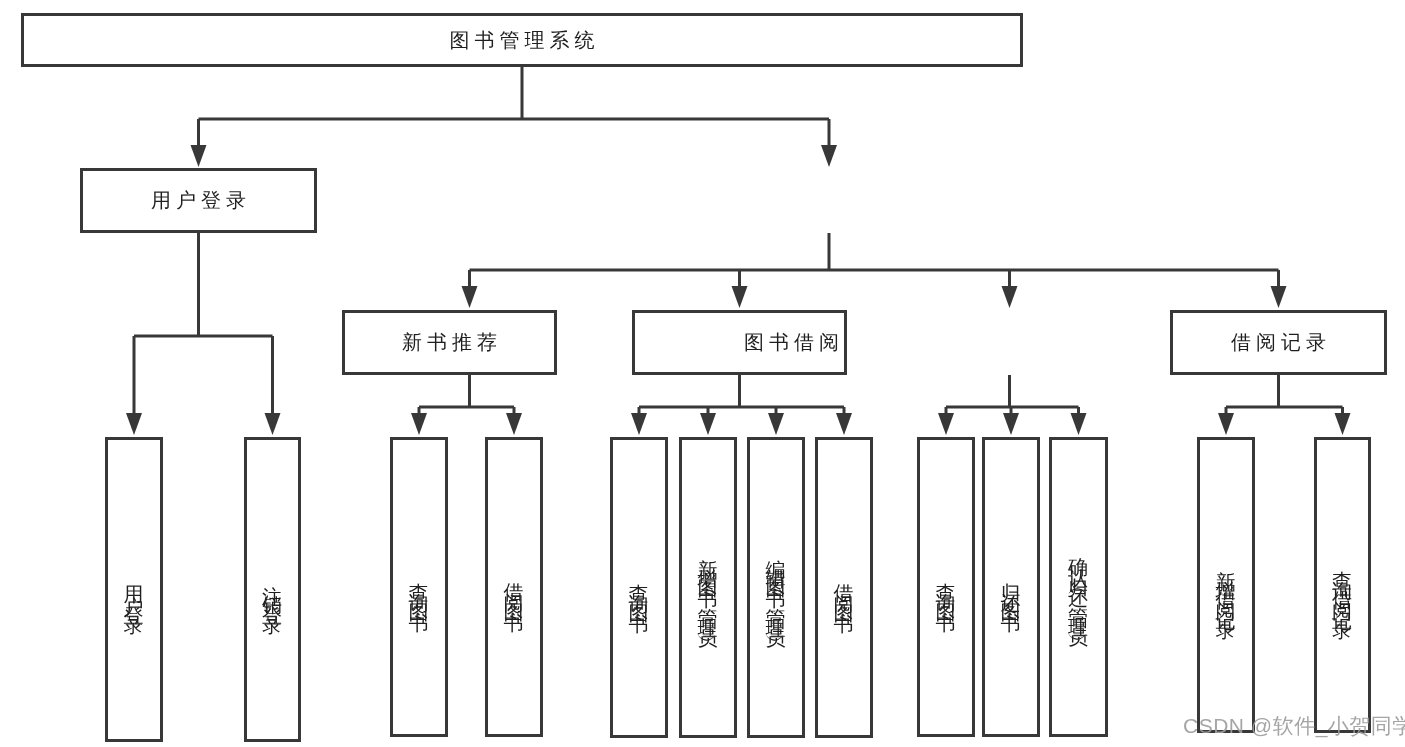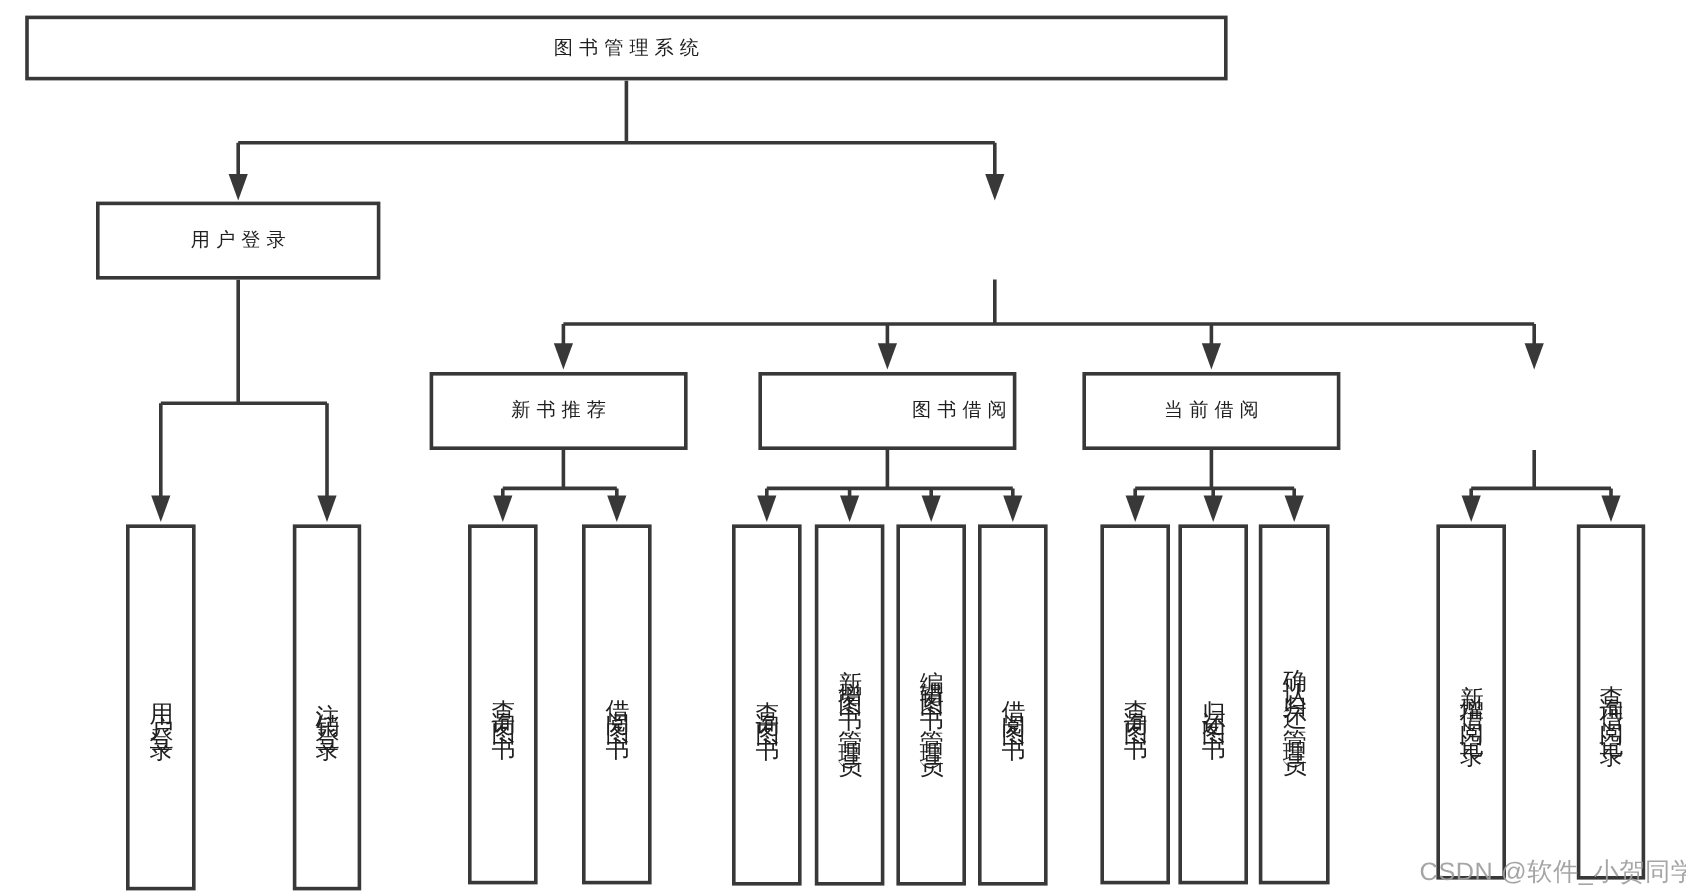--- a/index.html
+++ b/index.html
@@ -22,21 +22,21 @@
     box-sizing: border-box;
     border: 3px solid #383838;
     background: #ffffff;
     display: flex;
     align-items: center;
     justify-content: center;
     color: #1f1f1f;
     z-index: 2;
   }
   .hlabel {
-    font-size: 16px;
+    font-size: 20px;
     letter-spacing: 5px;
     text-indent: 5px;
     white-space: nowrap;
   }
   .vlabel {
     writing-mode: vertical-rl;
     text-orientation: mixed;
     font-size: 20px;
     letter-spacing: 10px;
     line-height: 1;
@@ -93,28 +93,28 @@
   </svg>
 
   <div class="node" style="left:21px; top:13px; width:1002px; height:54px;">
     <span class="hlabel">图书管理系统</span>
   </div>
 
   <div class="node" style="left:80px; top:168px; width:237px; height:65px;">
     <span class="hlabel">用户登录</span>
   </div>
 
-  <div class="node" style="left:358px; top:310px; width:215px; height:65px;">
+  <div class="node" style="left:342px; top:310px; width:215px; height:65px;">
     <span class="hlabel">新书推荐</span>
   </div>
   <div class="node" style="left:632px; top:310px; width:215px; height:65px;justify-content:flex-end;">
     <span class="hlabel">图书借阅</span>
   </div>
-  <div class="node" style="left:902px; top:310px; width:215px; height:65px;">
-    <span class="hlabel">当前借阅</span>
+  <div class="node" style="left:1170px; top:310px; width:217px; height:65px;">
+    <span class="hlabel">借阅记录</span>
   </div>
 
   <div class="node" style="left:105px; top:437px; width:58px; height:305px;">
     <span class="vlabel">用户登录</span>
   </div>
   <div class="node" style="left:244px; top:437px; width:57px; height:305px;">
     <span class="vlabel">注销登录</span>
   </div>
 
   <div class="node" style="left:390px; top:437px; width:58px; height:300px;">

